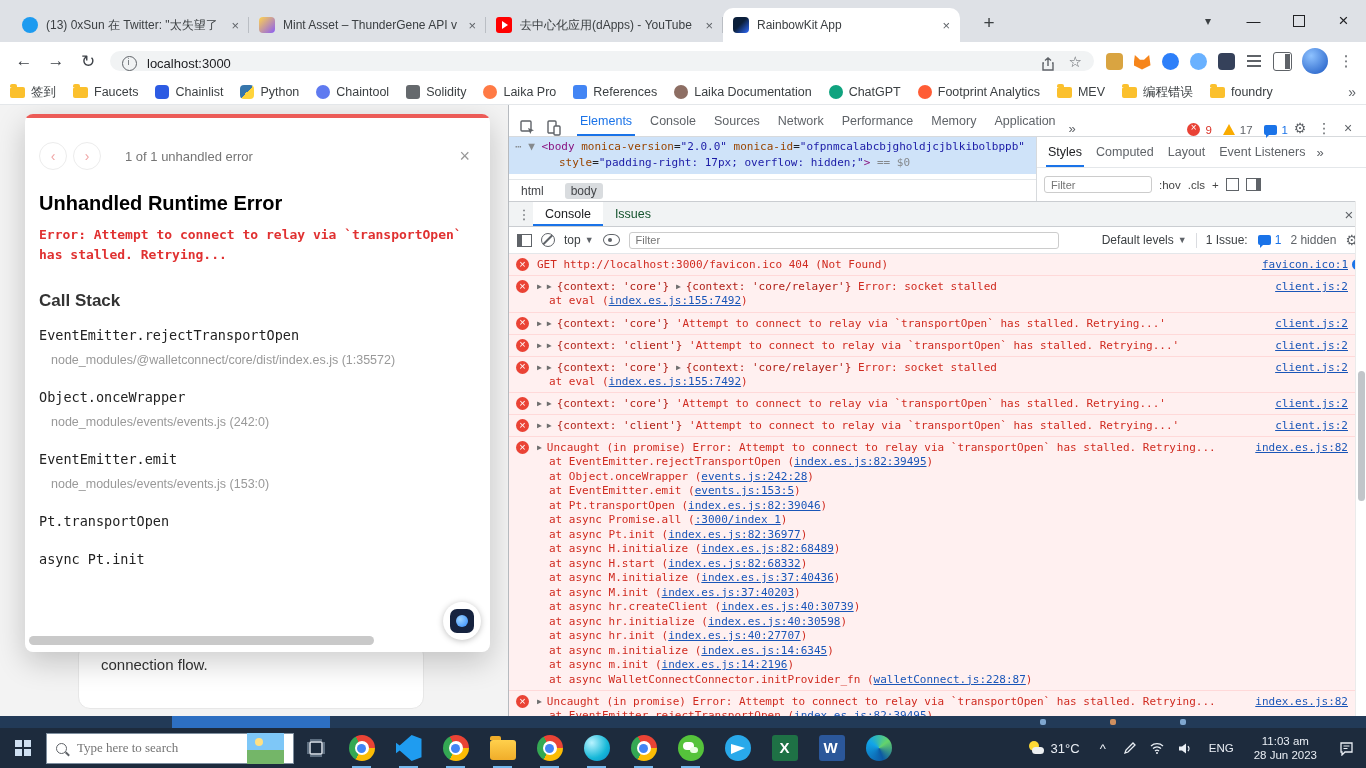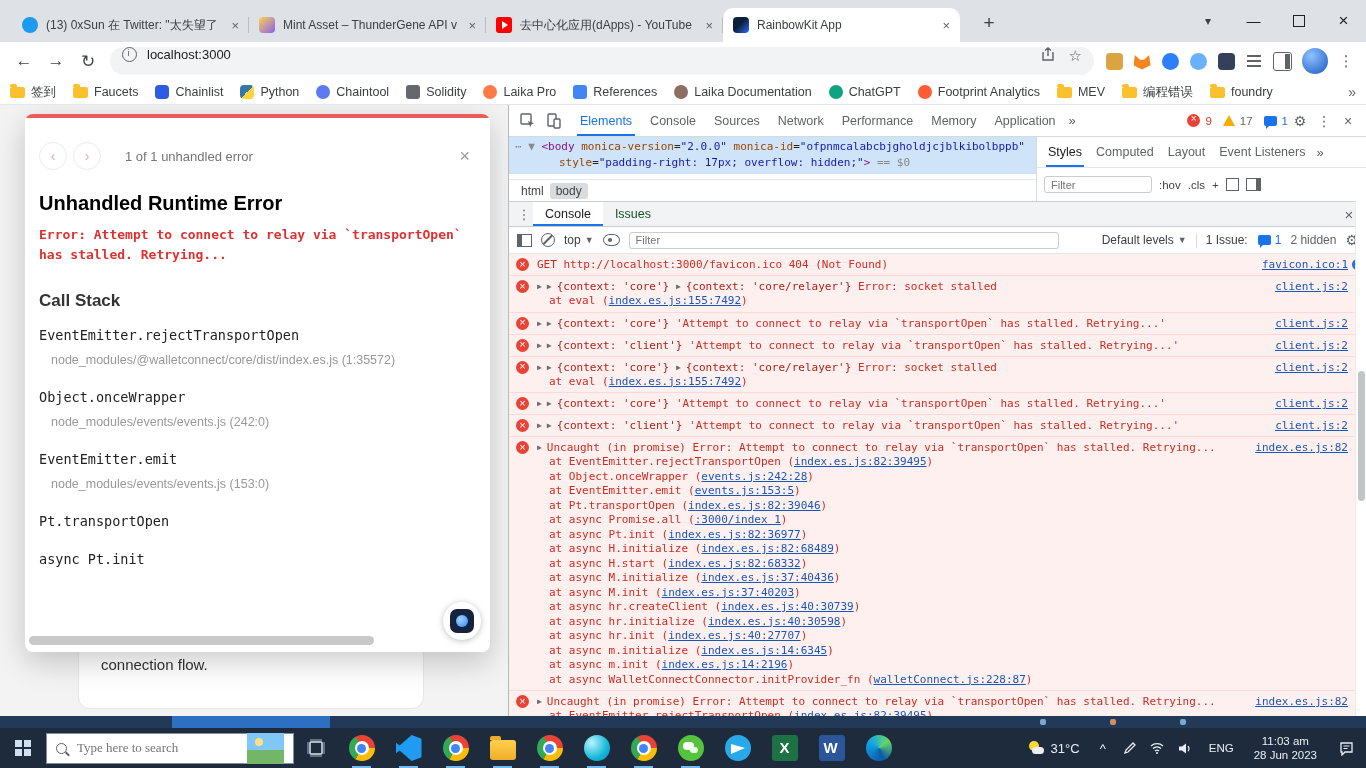--- a/index.html
+++ b/index.html
@@ -27,21 +27,21 @@
        justify-content:center;font-size:19px;color:#3c4043}
   .win-controls{position:absolute;right:0;top:0;height:42px;display:flex;align-items:center}
   .tabsearch{width:30px;text-align:center;color:#3c4043;font-size:12px;margin-right:8px}
   .wc{width:45px;height:42px;display:flex;align-items:center;justify-content:center;color:#202124;font-size:14px}
   .maxbox{width:10px;height:10px;border:1.2px solid #202124}
 
   
   .navbar{position:absolute;left:0;top:42px;width:1366px;height:38px;background:#fff;
        display:flex;align-items:center;padding:0 8px;box-sizing:border-box}
   .nav-ic{width:32px;text-align:center;font-size:17px;color:#3f4349}
-  .omnibox{flex:1;height:28px;background:#f1f3f4;border-radius:14px;display:flex;align-items:flex-start;
+  .omnibox{flex:1;height:20px;background:#f1f3f4;border-radius:14px;display:flex;align-items:flex-end;
        padding:0 12px;margin:0 6px;box-sizing:border-box}
   .info-ic{width:13px;height:13px;border:1.4px solid #5f6368;border-radius:50%;position:relative;margin-right:10px;flex:none}
   .info-ic::after{content:"i";position:absolute;left:4.5px;top:-0.5px;font-size:9px;color:#5f6368}
   .url-text{font-size:13px;color:#202124}
   .omni-spacer{flex:1}
   .omni-ic{margin-left:14px;color:#5f6368;display:flex;align-items:center}
   .star{font-size:15px;color:#5f6368}
   #extensions{display:flex;align-items:center}
   .ext{width:28px;height:28px;display:flex;align-items:center;justify-content:center}
   .ext-dot{width:17px;height:17px;border-radius:4px}
@@ -102,21 +102,21 @@
   .h-thumb{width:345px;height:9px;background:#c9c9c9;border-radius:5px}
   .monica{position:absolute;left:443px;top:497px;width:38px;height:38px;border-radius:50%;background:#fff;
        box-shadow:0 1px 6px rgba(0,0,0,0.25);display:flex;align-items:center;justify-content:center}
   .monica-in{width:24px;height:24px;border-radius:7px;background:#16233f;display:flex;align-items:center;justify-content:center}
   .monica-dot{width:12px;height:12px;border-radius:50%;background:radial-gradient(circle at 35% 35%,#9fd4ff,#2f8aff)}
 
   
   .devtools{position:absolute;left:508px;top:105px;width:858px;height:611px;background:#fff;
        border-left:1px solid #b6babf;box-sizing:border-box}
   .dt-top{position:absolute;left:0;top:0;right:0;height:32px;border-bottom:1px solid #d7dadd;
-       display:flex;align-items:center;padding:0 6px;box-sizing:border-box}
+       display:flex;align-items:flex-end;padding:0 6px;box-sizing:border-box}
   .dt-icbtn{width:26px;display:flex;align-items:center;justify-content:center;color:#5f6368}
   #dt-tabs{display:flex;height:100%;margin-left:4px}
   .dt-tab{padding:0 9px;font-size:12.5px;color:#5f6368;display:flex;align-items:center;height:100%;position:relative;white-space:nowrap}
   .dt-tab.active{color:#1a73e8}
   .dt-tab.active::after{content:"";position:absolute;left:6px;right:6px;bottom:0;height:2.5px;background:#1a73e8}
   .dt-more{color:#5f6368;font-size:13px;padding:0 4px}
   .badges{margin-left:auto;display:flex;align-items:center;gap:5px;font-size:11.5px}
   .err-badge{width:13px;height:13px;border-radius:50%;background:#e94235;position:relative;flex:none}
   .err-badge::after{content:"×";position:absolute;left:3.4px;top:-1px;color:#fff;font-size:10px}
   .err-n{color:#d93025}
@@ -128,21 +128,21 @@
        border-bottom:4px solid transparent}
   .issue-n{color:#1a73e8}
   .dt-top .small{font-size:14px;color:#5f6368;width:24px;text-align:center}
 
   .dom{position:absolute;left:0;top:32px;width:527px;height:42px;font-family:"DejaVu Sans Mono",monospace;
        font-size:11px;line-height:16px;overflow:hidden}
   .dom-sel{background:#cfe3f9;padding:2px 0 3px 6px}
   .dom-line2{padding-left:44px}
   .s-tag{color:#881280}.s-attr{color:#994500}.s-val{color:#1a1aa6}.s-dim{color:#85898d}.s-plain{color:#202124}
   .crumbs{position:absolute;left:0;top:74px;width:527px;height:22px;border-top:1px solid #e4e7ea;
-       display:flex;align-items:center;padding-left:6px;font-size:12px;color:#434549;gap:0;box-sizing:border-box}
+       display:flex;align-items:center;padding-left:6px;font-size:12px;color:#434549;gap:15px;box-sizing:border-box}
   .crumb{padding: 1px 6px;border-radius:3px}
   .crumb.active{background:#d9dcdf}
 
   .styles{position:absolute;left:527px;top:32px;width:331px;height:64px;border-left:1px solid #d7dadd;box-sizing:border-box}
   .st-tabs{display:flex;align-items:center;height:30px;border-bottom:1px solid #e4e7ea;padding:0 4px;
        font-size:12.5px;color:#5f6368}
   .st-tab{padding:0 7px;height:100%;display:flex;align-items:center;position:relative;white-space:nowrap}
   .st-tab.active{color:#202124}
   .st-tab.active::after{content:"";position:absolute;left:5px;right:5px;bottom:0;height:2.5px;background:#1a73e8}
   .st-filter-row{display:flex;align-items:center;height:33px;padding:0 7px;gap:7px;font-size:11.5px;color:#3c4043}

